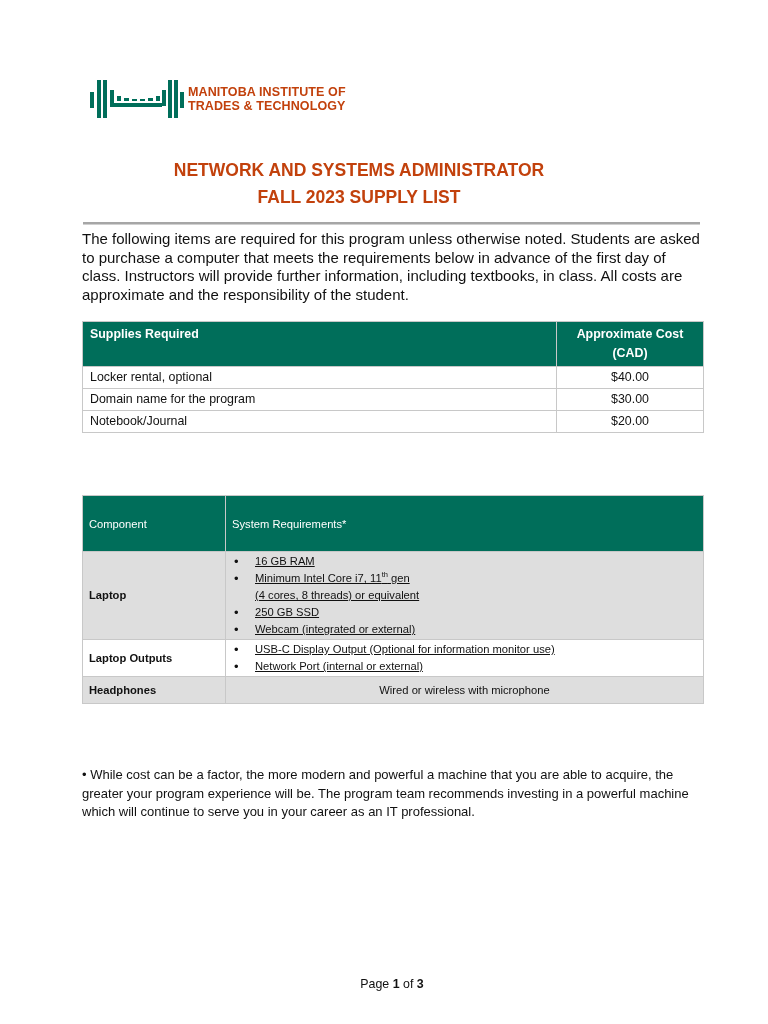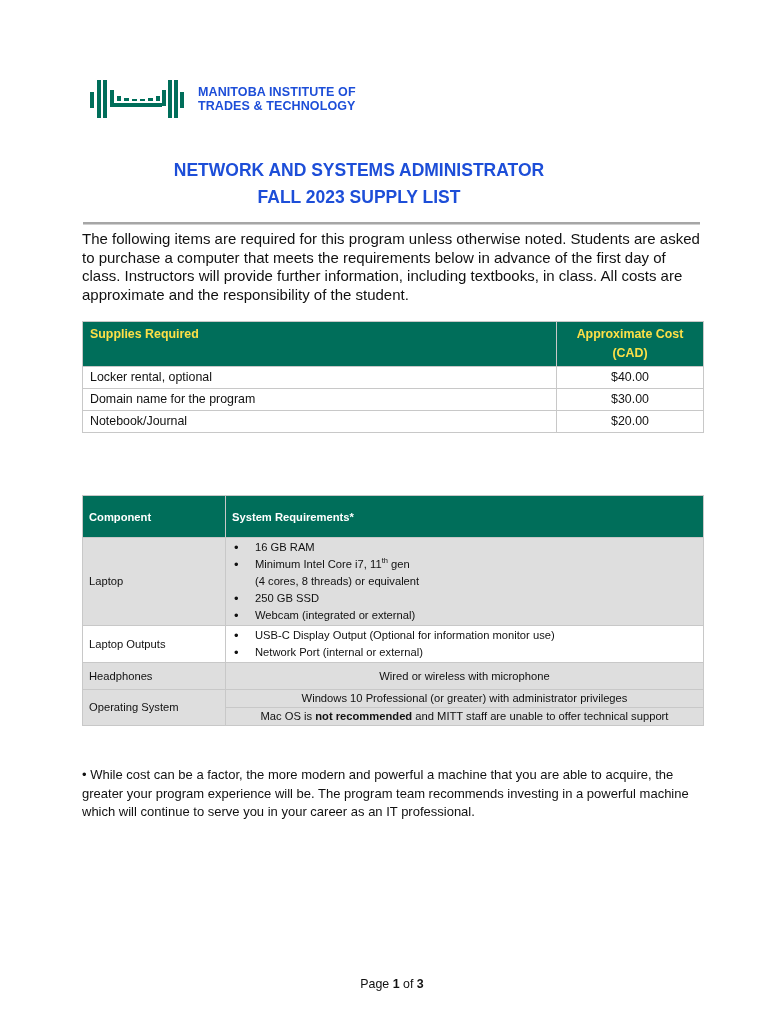--- a/index.html
+++ b/index.html
@@ -4,59 +4,59 @@
 <style>
   html, body { margin: 0; padding: 0; background: #ffffff; }
   body {
     width: 768px; height: 1024px; position: relative; overflow: hidden;
     font-family: "Liberation Sans", "DejaVu Sans", sans-serif;
     color: #111;
   }
   .logo { position: absolute; left: 88px; top: 78px; display: flex; align-items: center; }
   .logo svg { display: block; }
   .logo-text {
-    margin-left: 14px; font-weight: bold; font-size: 12.5px; line-height: 14px;
-    color: #1d4ed8; letter-spacing: 0.1px;
+    margin-left: 4px; font-weight: bold; font-size: 12.5px; line-height: 14px;
+    color: #c2410c; letter-spacing: 0.1px;
   }
   .title {
     position: absolute; left: 0; width: 718px; top: 157px; text-align: center;
-    color: #1d4ed8; font-weight: bold; font-size: 17.5px; line-height: 27px;
+    color: #c2410c; font-weight: bold; font-size: 17.5px; line-height: 27px;
   }
   .rule {
     position: absolute; left: 83px; top: 222px; width: 617px; height: 2px;
     background: #a6a6a6; border-bottom: 1px solid #d0d0d0;
   }
   .intro {
     position: absolute; left: 82px; top: 230px; width: 620px;
     font-size: 15px; line-height: 18.6px; color: #111;
   }
   table { border-collapse: collapse; position: absolute; font-size: 12.4px; }
   .supplies { left: 82px; top: 321px; width: 622px; }
   .supplies th {
-    background: #006e5a; color: #fde047; font-weight: bold; text-align: left;
+    background: #006e5a; color: #ffffff; font-weight: bold; text-align: left;
     padding: 3px 7px; vertical-align: top; line-height: 19px; border: 1px solid #c8c8c8;
   }
   .supplies th.cost { text-align: center; width: 132px; }
   .supplies td {
     border: 1px solid #c8c8c8; padding: 0 7px; height: 21px; line-height: 21px;
   }
   .supplies td.cost { text-align: center; }
 
   .reqs { left: 82px; top: 495px; width: 622px; font-size: 11.2px; }
   .reqs th {
-    background: #006e5a; color: #fff; font-weight: bold; text-align: left;
-    padding: 9px 6px; height: 23px; border: 1px solid #c8c8c8;
+    background: #006e5a; color: #fff; font-weight: normal; text-align: left;
+    padding: 16px 6px; height: 23px; border: 1px solid #c8c8c8;
   }
   .reqs th.comp { width: 130px; }
   .reqs td { border: 1px solid #c8c8c8; padding: 1px 6px; line-height: 17px; vertical-align: middle; }
-  .reqs td.label { font-weight: normal; }
+  .reqs td.label { font-weight: bold; }
   .reqs tr.grey td { background: #dedede; }
   .reqs tr.white td { background: #ffffff; }
   .reqs td.center { text-align: center; }
-  ul.bul { list-style: none; margin: 0; padding: 0; }
+  ul.bul { list-style: none; margin: 0; padding: 0; text-decoration: underline; }
   ul.bul li { position: relative; padding-left: 23px; }
   ul.bul li::before { content: "•"; position: absolute; left: 2px; top: 0; font-size: 13px; }
   .os-split { padding: 0 !important; }
   .os-line { text-align: center; line-height: 17px; padding: 0 6px; }
   .os-line.first { background: #dedede; border-bottom: 1px solid #c8c8c8; }
   .os-line.second { background: #dedede; }
   sup { font-size: 7.5px; line-height: 0; }
   .note {
     position: absolute; left: 82px; top: 766px; width: 620px;
     font-size: 13px; line-height: 18.6px; color: #111;
@@ -148,25 +148,18 @@
       <ul class="bul">
         <li>USB-C Display Output (Optional for information monitor use)</li>
         <li>Network Port (internal or external)</li>
       </ul>
     </td>
   </tr>
   <tr class="grey">
     <td class="label" style="height:24px">Headphones</td>
     <td class="center">Wired or wireless with microphone</td>
   </tr>
-  <tr class="grey">
-    <td class="label">Operating System</td>
-    <td class="os-split">
-      <div class="os-line first">Windows 10 Professional (or greater) with administrator privileges</div>
-      <div class="os-line second"><span>Mac OS is </span><b>not recommended</b><span> and MITT staff are unable to offer technical support</span></div>
-    </td>
-  </tr>
 </tbody>
   </table>
 
 <div class="note">• While cost can be a factor, the more modern and powerful a machine that you are able to acquire, the greater your program experience will be. The program team recommends investing in a powerful machine which will continue to serve you in your career as an IT professional.</div>
 
 <div class="footer"><span>Page </span><b>1</b><span> of </span><b>3</b></div>
 
 </body></html>

